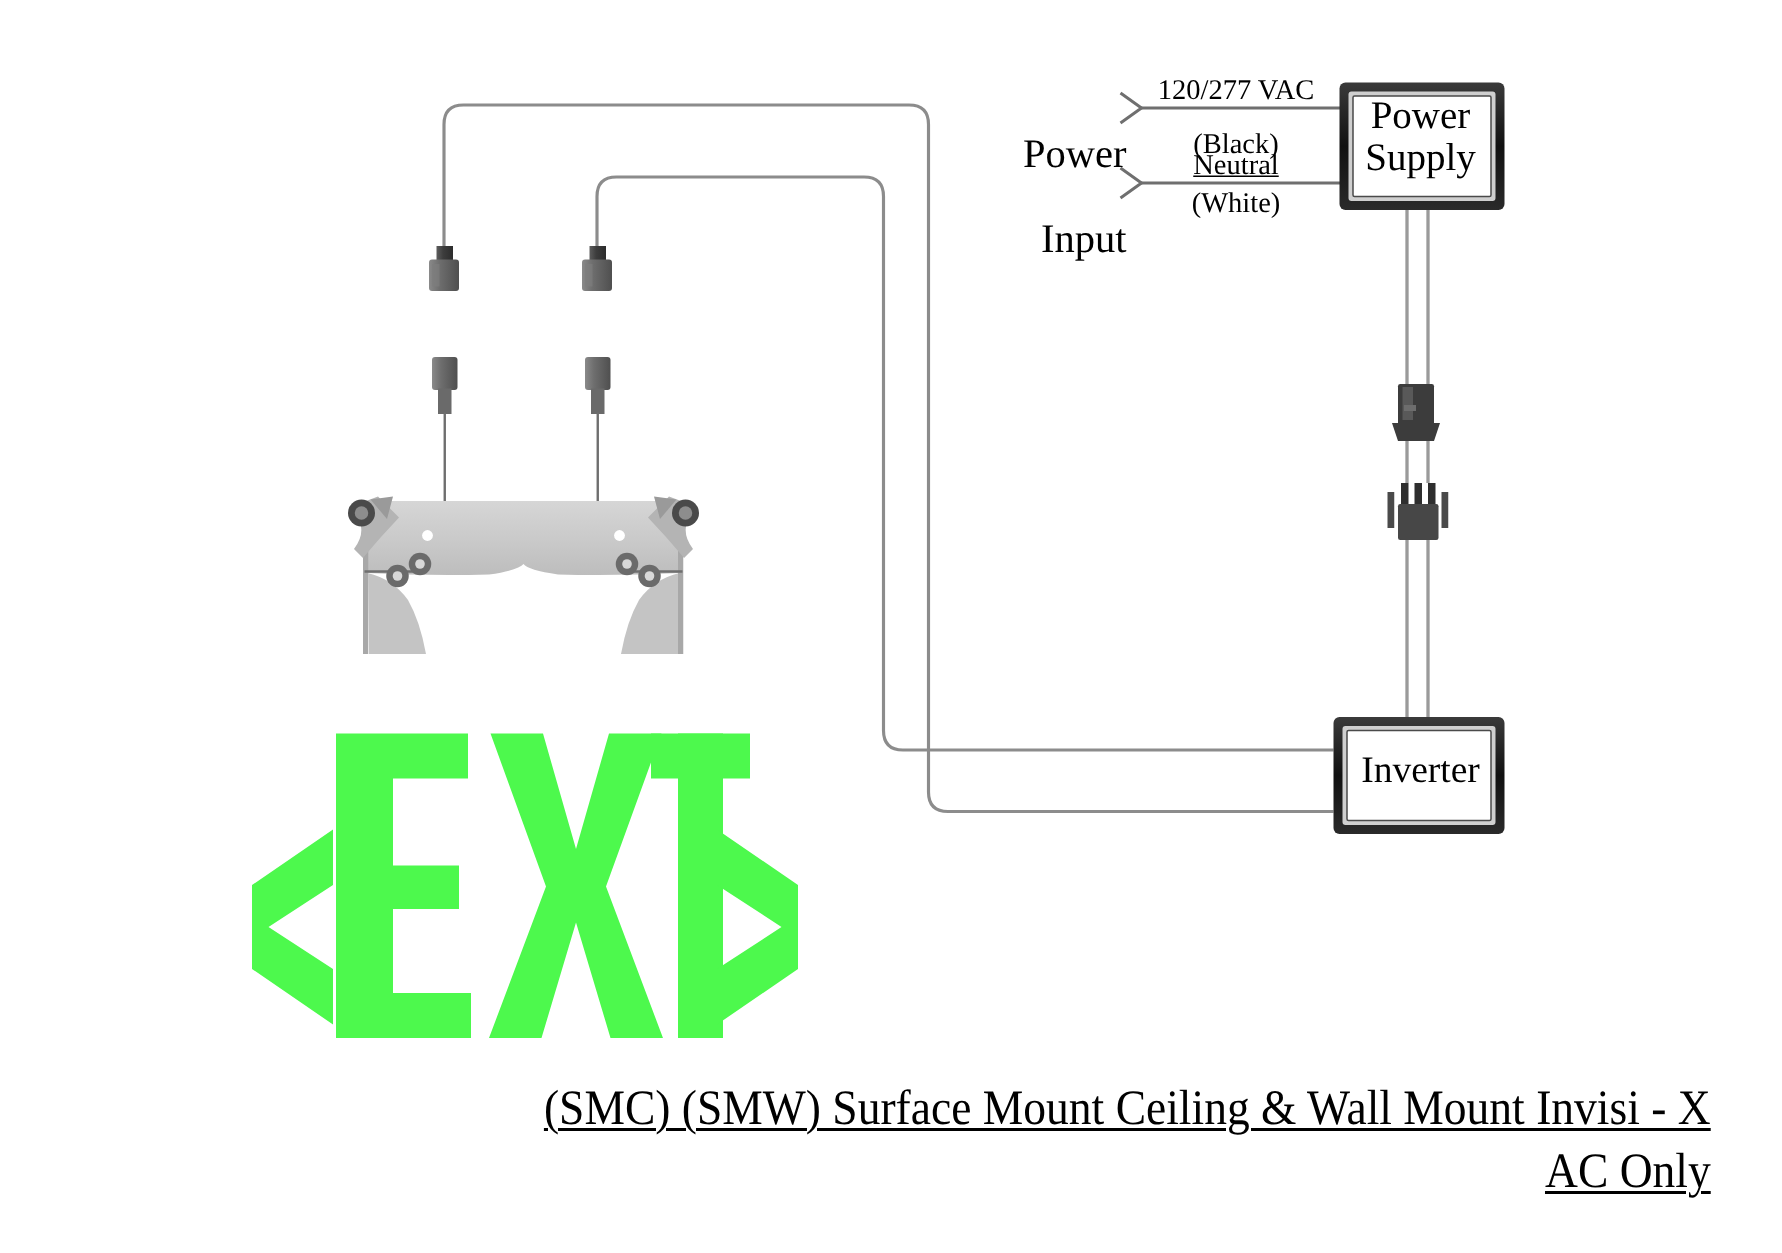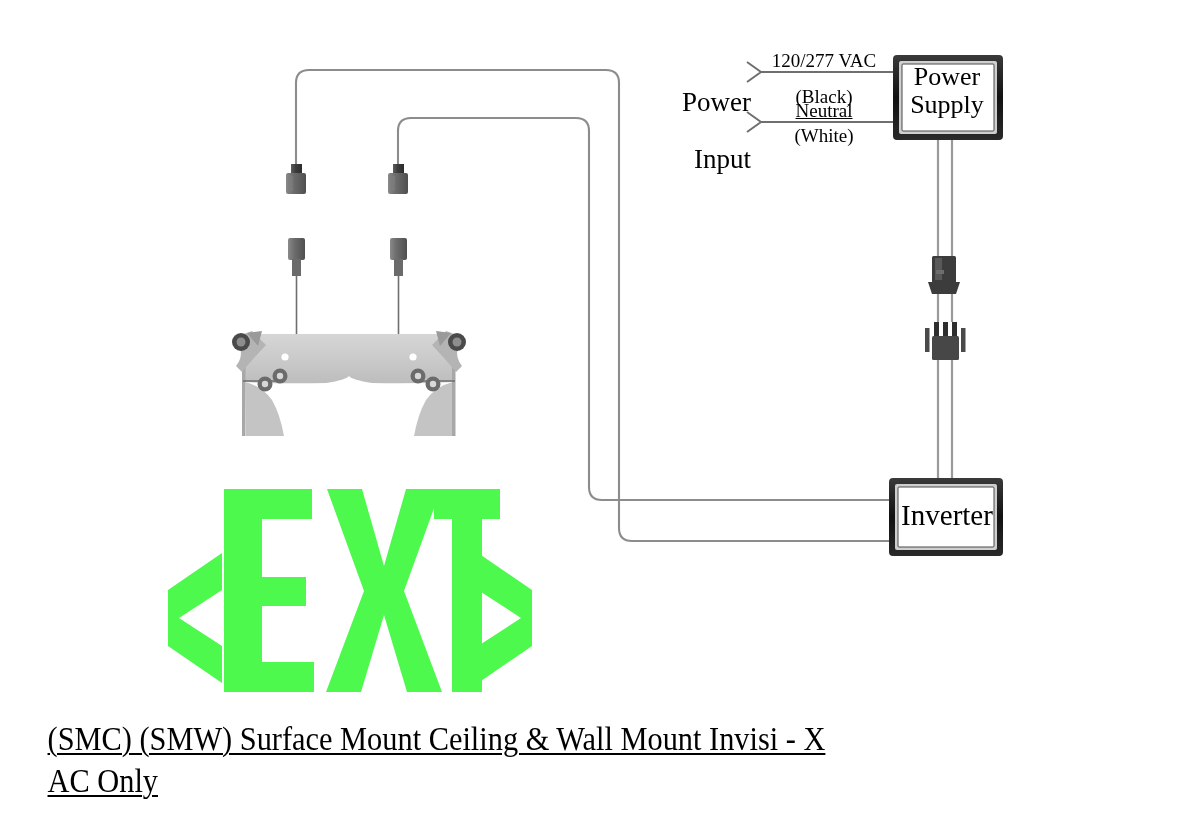--- a/index.html
+++ b/index.html
@@ -71,30 +71,30 @@
   }
   #power-supply-text {
     left: 898px;
     top: 63px;
     width: 98px;
   }
   #inverter-text {
     left: 893px;
     top: 500px;
     width: 108px;
-    font-size: 29px;
+    font-size: 25px;
   }
 
   
   #caption {
     position: absolute;
     left: 0;
     top: 718px;
     width: 1188px;
-    text-align: left;
+    text-align: right;
     font-size: 33px;
     line-height: 1.28;
     color: #000;
   }
   #caption .cap-line {
     display: block;
     text-decoration: underline;
     text-underline-offset: 3px;
     text-decoration-thickness: 2px;
     transform: scaleX(0.92);

